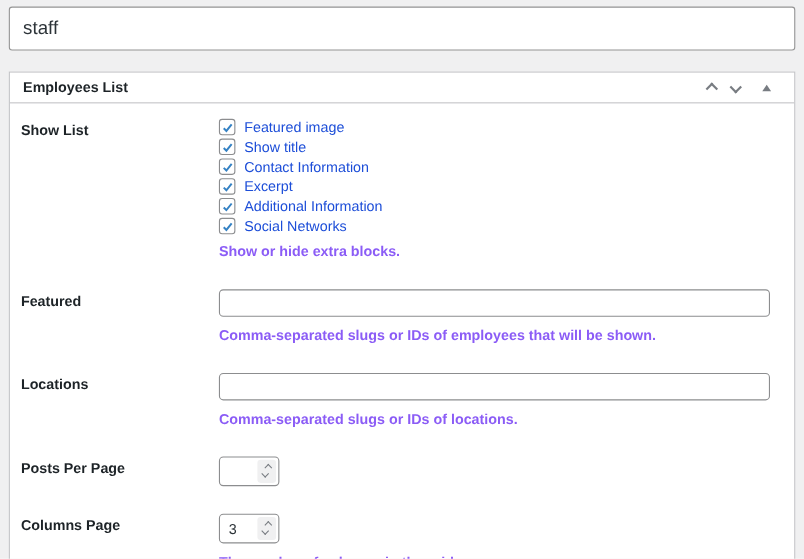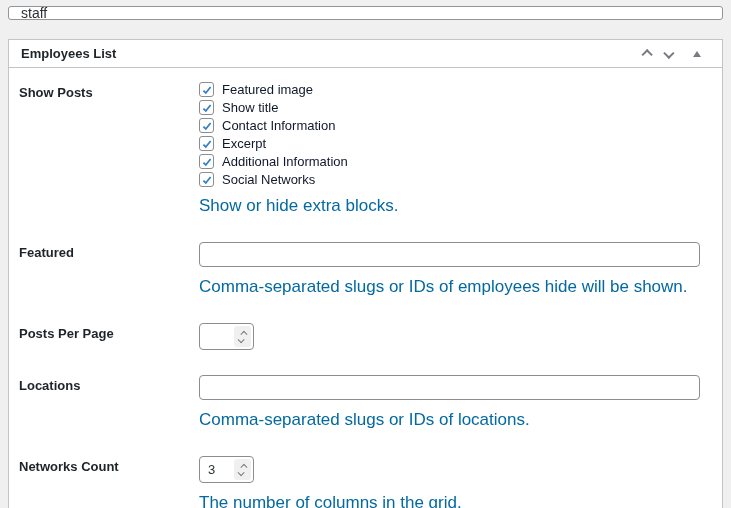--- a/index.html
+++ b/index.html
@@ -7,24 +7,24 @@
   body {
     background:#f0f0f1;
     font-family:"Liberation Sans","DejaVu Sans",sans-serif;
     color:#2c3338;
     overflow:hidden;
   }
   .wrap { padding:6px 8px 0 8px; }
 
   
   .widget-title-input {
-    width:715px; height:14px;
+    width:715px; height:40px;
     border:1px solid #949494; border-radius:3px;
     background:#fff;
-    font-family:inherit; font-size:14px; color:#2c3338;
+    font-family:inherit; font-size:17px; color:#2c3338;
     padding:0 12px; outline:none; display:block;
   }
 
   
   .panel {
     margin-top:19px; width:715px;
     background:#fff;
     border:1px solid #c3c4c7;
   }
   .panel-header {
@@ -66,25 +66,25 @@
   
   .cb-row { display:flex; align-items:center; margin-bottom:3px; cursor:pointer; }
   .checkbox {
     width:15px; height:15px;
     background:#fff;
     border:1px solid #8c8d8f; border-radius:3px;
     display:inline-flex; align-items:center; justify-content:center;
     flex:0 0 15px;
   }
   .checkbox svg { width:12px; height:12px; display:block; }
-  .cb-label { font-size:13px; color:#0f172a; margin-left:8px; line-height:14px; }
+  .cb-label { font-size:13px; color:#1d4ed8; margin-left:8px; line-height:14px; }
 
   .description {
-    font-size:17px; color:#0369a1;
-    margin-top:8px; line-height:1.3;
+    font-size:13px; color:#8b5cf6;
+    margin-top:8px; line-height:1.3;font-weight:bold;
   }
   .description.tight { margin-top:9px; }
 
   
   .text-input {
     width:100%; height:25px;
     border:1px solid #8c8d8f; border-radius:4px;
     background:#fff; outline:none;
     font-family:inherit; font-size:13px; color:#2c3338;
     padding:0 8px; display:block;
@@ -134,21 +134,21 @@
         <span class="chev down"></span>
       </button>
       <button class="hdr-btn">
         <span class="tri-up"></span>
       </button>
     </div>
 
     <div class="panel-body">
 
       <div class="field-row">
-        <div class="field-label">Show Posts</div>
+        <div class="field-label">Show List</div>
         <div class="field-col">
 
           <label class="cb-row" aria-checked="true">
             <span class="checkbox">
               <svg viewBox="0 0 20 20">
                   <polyline points="4,11 8,15 16,5" fill="none" stroke="#3582c4" stroke-width="3"></polyline>
                 </svg>
             </span>
             <span class="cb-label">Featured image</span>
           </label>
@@ -199,47 +199,47 @@
           </label>
 
           <div class="description">Show or hide extra blocks.</div>
         </div>
       </div>
 
       <div class="field-row">
         <div class="field-label">Featured</div>
         <div class="field-col">
           <input class="text-input" type="text" value="" style="">
-          <div class="description tight">Comma-separated slugs or IDs of employees hide will be shown.</div>
+          <div class="description tight">Comma-separated slugs or IDs of employees that will be shown.</div>
+        </div>
+      </div>
+
+      <div class="field-row">
+        <div class="field-label">Locations</div>
+        <div class="field-col">
+          <input class="text-input" type="text" value="" style="">
+          <div class="description tight">Comma-separated slugs or IDs of locations.</div>
         </div>
       </div>
 
       <div class="field-row">
         <div class="field-label">Posts Per Page</div>
         <div class="field-col">
           <div class="stepper">
             <input type="text" value="" style="">
             <div class="spin">
               <span class="mini up"></span>
               <span class="mini down"></span>
             </div>
           </div>
         </div>
       </div>
 
       <div class="field-row">
-        <div class="field-label">Locations</div>
-        <div class="field-col">
-          <input class="text-input" type="text" value="" style="">
-          <div class="description tight">Comma-separated slugs or IDs of locations.</div>
-        </div>
-      </div>
-
-      <div class="field-row">
-        <div class="field-label">Networks Count</div>
+        <div class="field-label">Columns Page</div>
         <div class="field-col">
           <div class="stepper">
             <input type="text" value="3" style="">
             <div class="spin">
               <span class="mini up"></span>
               <span class="mini down"></span>
             </div>
           </div>
           <div class="description tight">The number of columns in the grid.</div>
         </div>

